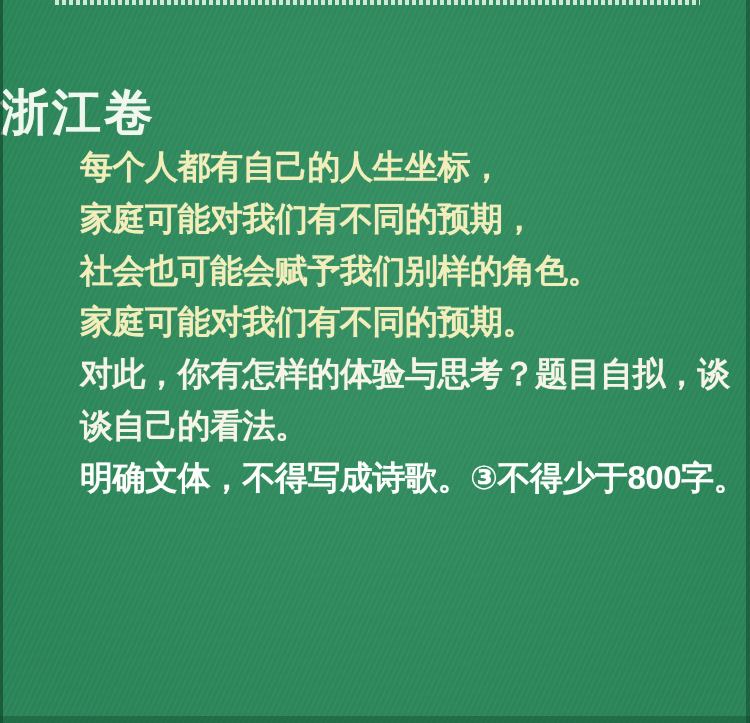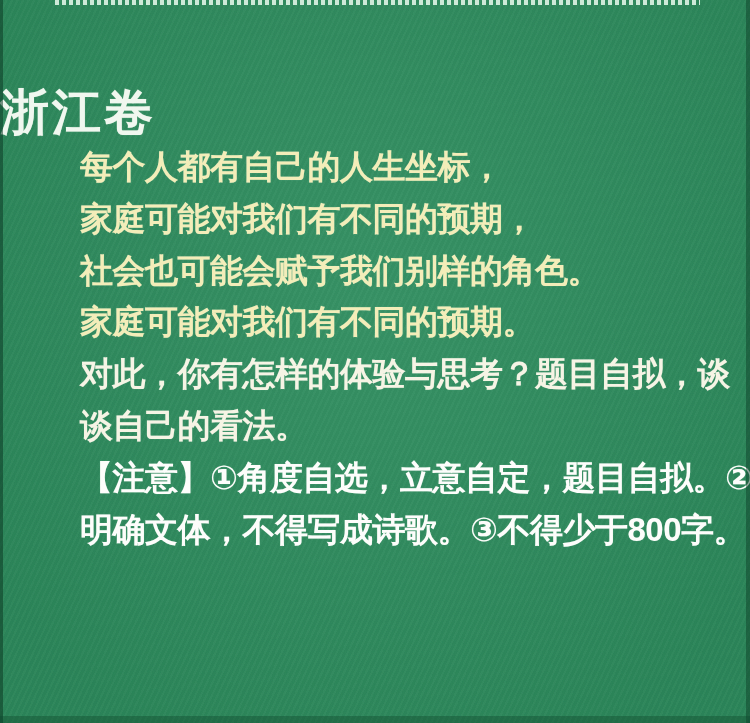--- a/index.html
+++ b/index.html
@@ -91,21 +91,20 @@
 
   <h1 class="title">浙江卷</h1>
 
   <div class="content">
     <div class="line tone-prompt">每个人都有自己的人生坐标，</div>
     <div class="line tone-prompt">家庭可能对我们有不同的预期，</div>
     <div class="line tone-prompt">社会也可能会赋予我们别样的角色。</div>
     <div class="line tone-prompt">家庭可能对我们有不同的预期。</div>
     <div class="line tone-question">对此，你有怎样的体验与思考？题目自拟，谈</div>
     <div class="line tone-question">谈自己的看法。</div>
-    <div class="line tone-notice">【注意】①角度自选，立意自定，题目自拟。②</div>
     <div class="line tone-notice">明确文体，不得写成诗歌。③不得少于800字。</div>
   </div>
 
   <div class="edge-left"></div>
   <div class="edge-right"></div>
   <div class="edge-bottom"></div>
 
 </div>
 
 </body></html>

